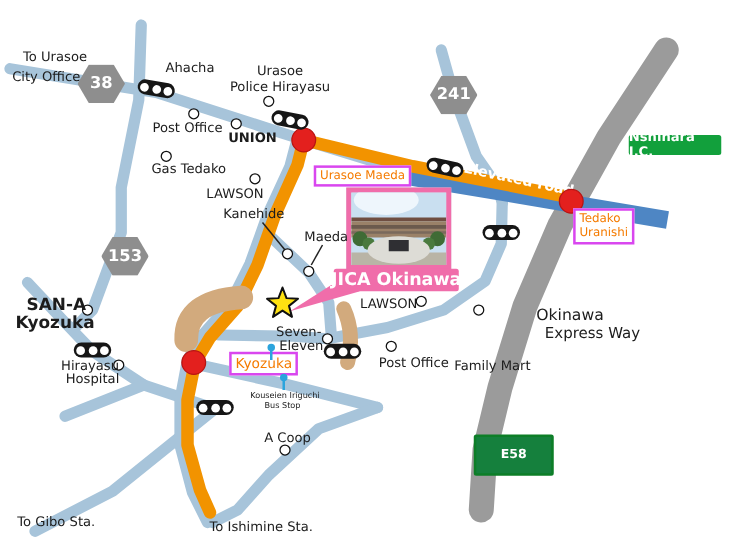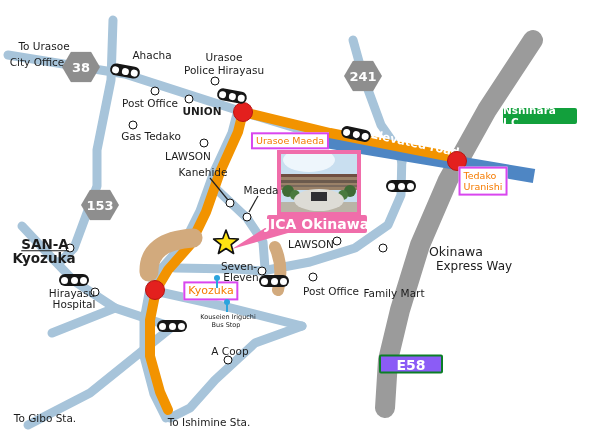--- a/index.html
+++ b/index.html
@@ -123,40 +123,40 @@
     <div class="lbl" style="left: 224px; top: 57px;">Urasoe</div>
     <div class="lbl" style="left: 224px; top: 70px;">Police Hirayasu</div>
     <div class="lbl" style="left: 150px; top: 103px;">Post Office</div>
     <div class="lbl" style="left: 202px; top: 111px; font-weight: bold;">UNION</div>
     <div class="lbl" style="left: 151px; top: 136px;">Gas Tedako</div>
     <div class="lbl" style="left: 188px; top: 156px;">LAWSON</div>
     <div class="lbl" style="left: 203px; top: 172px;">Kanehide</div>
     <div class="lbl" style="left: 261px; top: 190px;">Maeda</div>
     <div class="lbl" style="left: 311px; top: 244px;">LAWSON</div>
     <div class="lbl" style="left: 394px; top: 260px; margin-top: 33px;">Family Mart</div>
-    <div class="lbl" style="left: 45px; top: 245px; font-size: 13.5px; font-weight: bold; text-decoration: underline;">SAN-A</div>
+    <div class="lbl" style="left: 45px; top: 245px; font-size: 13.5px; font-weight: bold;">SAN-A</div>
     <div class="lbl" style="left: 44px; top: 259px; font-size: 13.5px; font-weight: bold;">Kyozuka</div>
     <div class="lbl" style="left: 72px; top: 293px;">Hirayasu</div>
     <div class="lbl" style="left: 74px; top: 304px;">Hospital</div>
     <div class="lbl" style="left: 239px; top: 266px;">Seven-</div>
     <div class="lbl" style="left: 241px; top: 277px;">Eleven</div>
     <div class="lbl" style="left: 331px; top: 291px;">Post Office</div>
     <div class="lbl" style="left: 230px; top: 351px;">A Coop</div>
     <div class="lbl" style="left: 228px; top: 317px; font-size: 6.5px;">Kouseien Iriguchi</div>
     <div class="lbl" style="left: 226px; top: 325px; font-size: 6.5px;">Bus Stop</div>
     <div class="lbl" style="left: 456px; top: 252px; font-size: 12.5px;">Okinawa</div>
     <div class="lbl" style="left: 474px; top: 266px; font-size: 12px;">Express Way</div>
     <div class="lbl" style="left: 45px; top: 418px;">To Gibo Sta.</div>
     <div class="lbl" style="left: 209px; top: 422px;">To Ishimine Sta.</div>
     <div class="lbl" style="left: 415px; top: 144px; font-size: 11.5px; font-weight: bold; color: rgb(255, 255, 255); transform: translate(-50%, -50%) rotate(12deg);">Elevated road</div>
     <div class="shield" style="left: 81px; top: 67px;">38</div>
     <div class="shield" style="left: 363px; top: 76px;">241</div>
     <div class="shield" style="left: 100px; top: 183px; margin-top: 22px;">153</div>
     <div class="gsign" style="left: 540px; top: 116px; width: 74px; height: 16px; font-size: 10.5px; background: rgb(18, 160, 60);">Nshihara I.C.</div>
-    <div class="gsign" style="left: 411px; top: 364px; width: 64px; height: 19px; font-size: 14px; background: #8b5cf6; border: 2.5px solid rgb(12, 126, 39);">E58</div>
+    <div class="gsign" style="left: 411px; top: 364px; width: 64px; height: 33px; font-size: 10px; background: #15803d; border: 2.5px solid rgb(12, 126, 39);">E58</div>
     <div class="stn" style="left: 243px; top: 112px;"></div>
     <div class="stn-label" style="left: 270px; top: 141px;">Urasoe Maeda</div>
     <div class="stn" style="left: 457px; top: 161px;"></div>
     <div class="stn-label" style="left: 463px; top: 181px;">
       <div>Tedako</div>
       <div>Uranishi</div>
     </div>
     <div class="stn" style="left: 155px; top: 290px;"></div>
     <div class="stn-label" style="left: 191px; top: 291px; font-size: 11px;">Kyozuka</div>
     <div class="signal" style="left: 110px; top: 65px; transform: rotate(10deg);">

